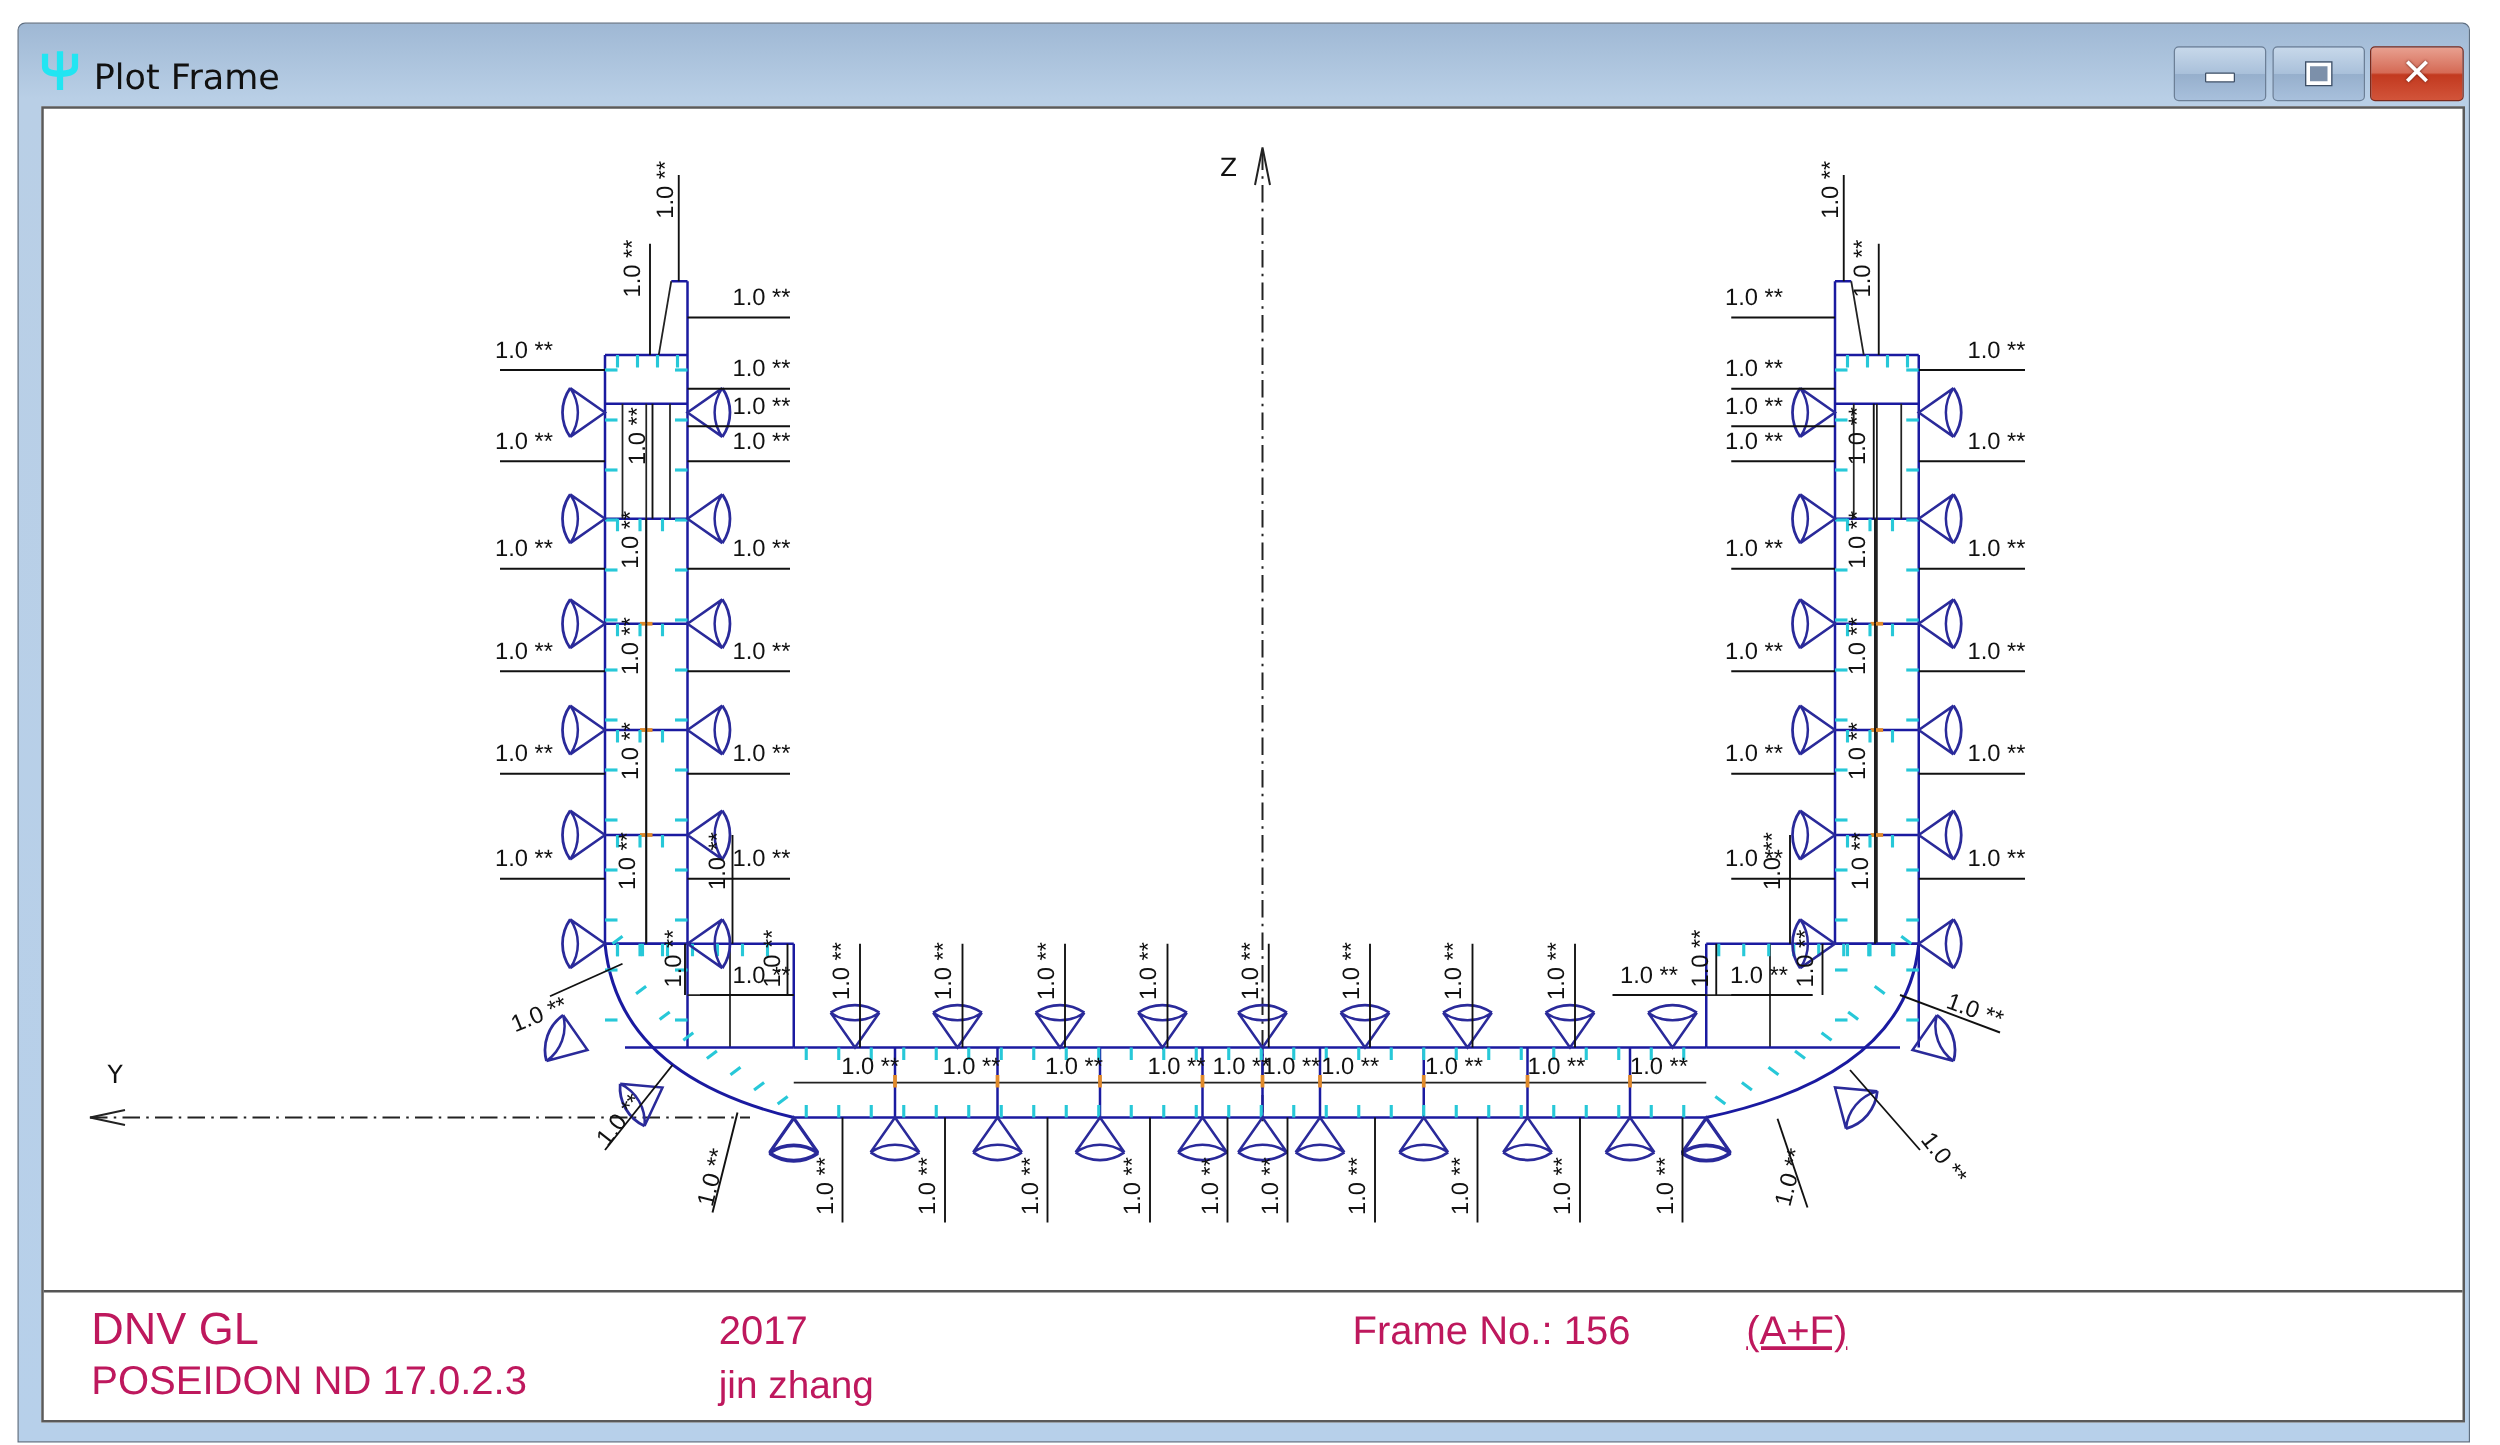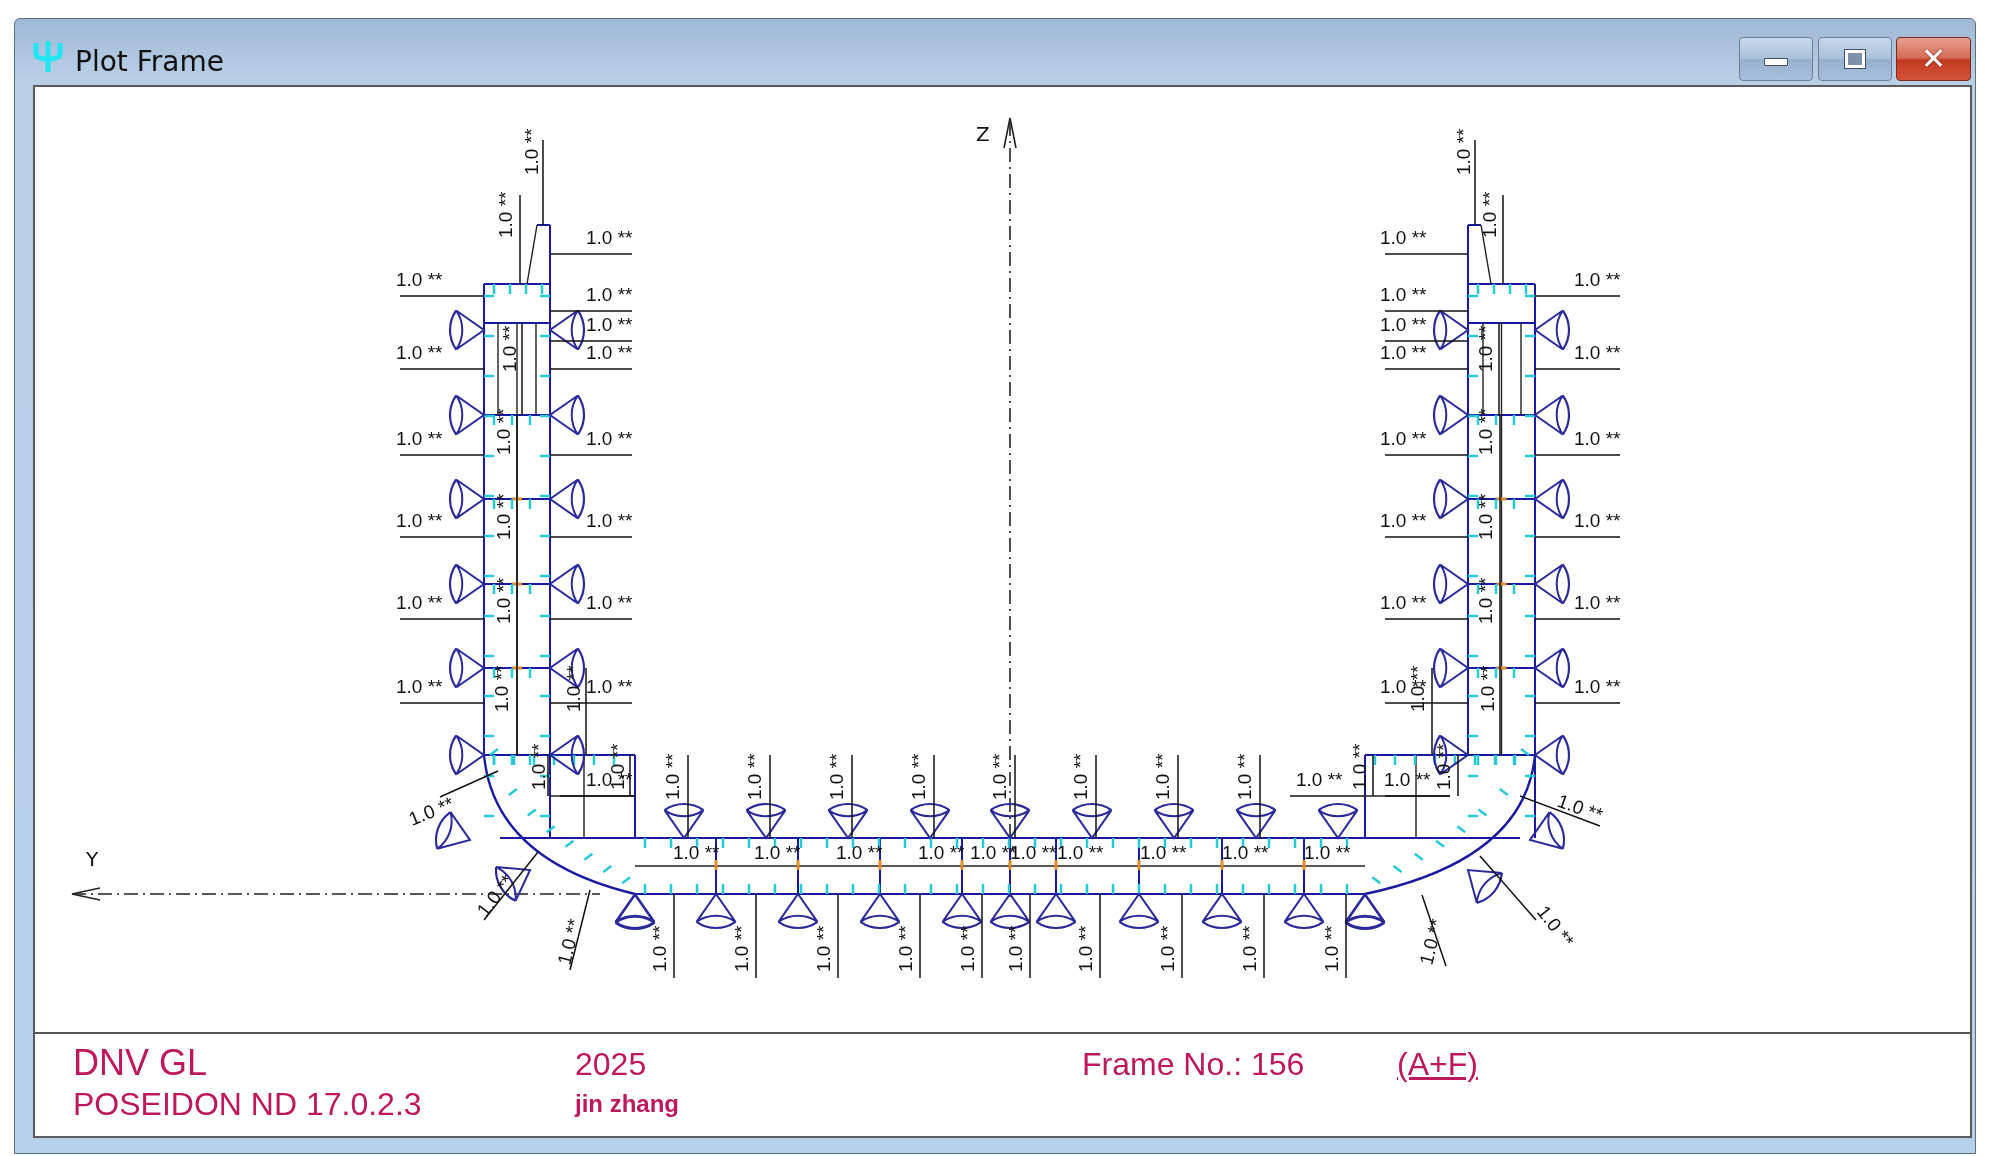--- a/index.html
+++ b/index.html
@@ -15,21 +15,21 @@
   .ctrl .glyph { position:absolute; left:0; right:0; top:0; bottom:0; display:flex; align-items:center; justify-content:center; }
   .min-bar { width:22px; height:6px; background:#fff; border:1px solid #3e4f66; border-radius:1px; margin-top:6px; }
   .max-box { width:14px; height:12px; border:3px solid #fff; outline:1px solid #3e4f66; background:#7c90aa; }
   .close-x { color:#fff; font-size:30px; font-weight:bold; font-family:"DejaVu Sans", sans-serif; line-height:1; text-shadow:0 0 2px #5a1a10; }
   .canvas { position:absolute; left:18px; top:66px; width:1939px; height:1053px; background:#fff; border:2px solid #5a5a5a; box-sizing:border-box; }
   .footer { position:absolute; left:0; right:0; top:945px; bottom:0; border-top:2px solid #555; }
   .ft { position:absolute; color:#be185d; font-family:"Liberation Sans", sans-serif; }
   .ft.company { left:38px; top:8px; font-size:36px; }
   .ft.product { left:38px; top:52px; font-size:32px; }
   .ft.year { left:540px; top:12px; font-size:32px; }
-  .ft.user { left:540px; top:56px; font-size:24px;font-weight:bold; }
+  .ft.user { left:540px; top:56px; font-size:31px; }
   .ft.frame { left:1047px; top:12px; font-size:32px; }
   .ft.cond { left:1362px; top:12px; font-size:32px;text-decoration:underline; }
   svg.drawing { position:absolute; left:0; top:0; }
   .lbl { font-family:"Liberation Sans", sans-serif; font-size:19px; fill:#111; }
   .axislbl { font-family:"DejaVu Sans", sans-serif; font-size:20px; fill:#111; }
 </style>
 </head>
 <body>
 
 <div class="window">
@@ -53,21 +53,21 @@
       <div class="glyph">
           <span class="close-x">✕</span>
         </div>
     </div>
   </div>
 
   <div class="canvas">
     <div class="footer">
       <span class="ft company">DNV GL</span>
       <span class="ft product">POSEIDON ND 17.0.2.3</span>
-      <span class="ft year">2025</span>
+      <span class="ft year">2017</span>
       <span class="ft user">jin zhang</span>
       <span class="ft frame">Frame No.: 156</span>
       <span class="ft cond">(A+F)</span>
     </div>
   </div>
 </div>
 
 <svg class="drawing" id="drawing" width="2000" height="1156" viewBox="0 0 2000 1156">
 
   <g>

